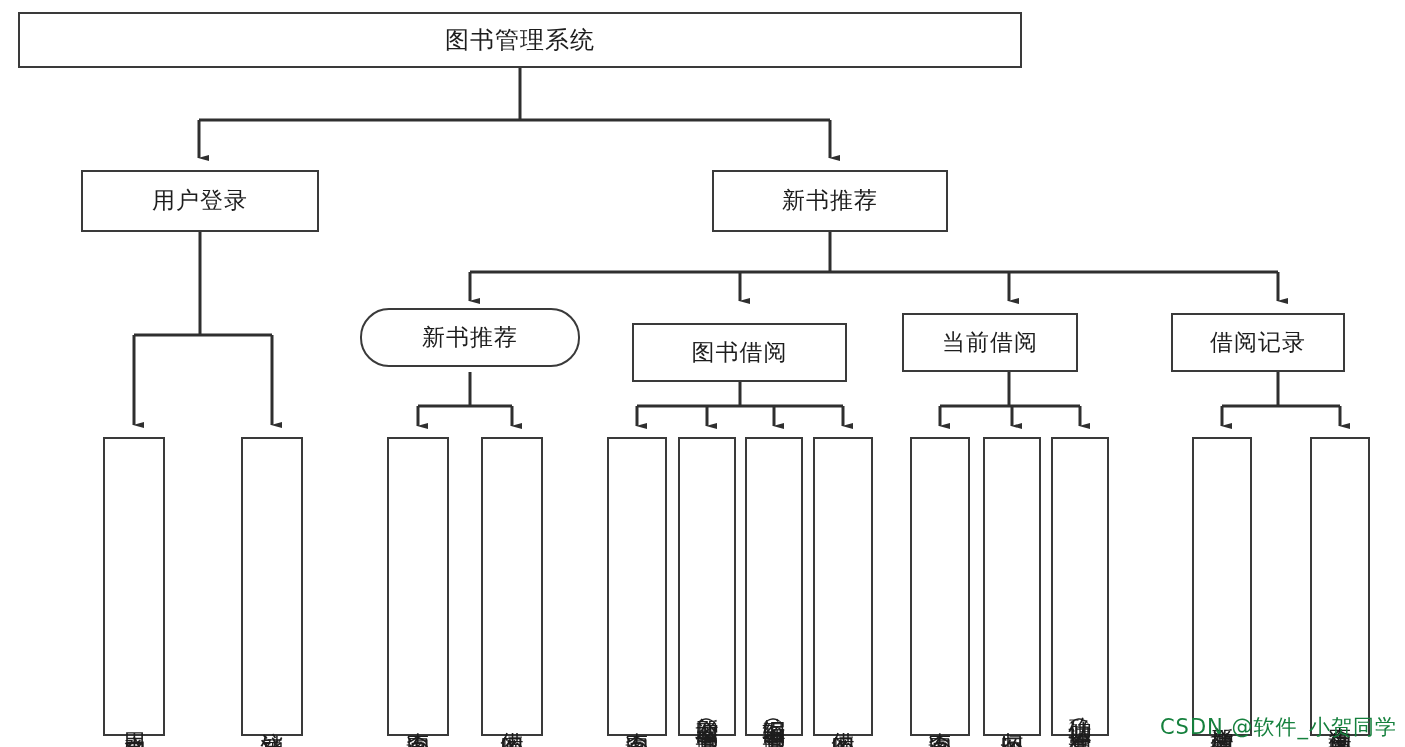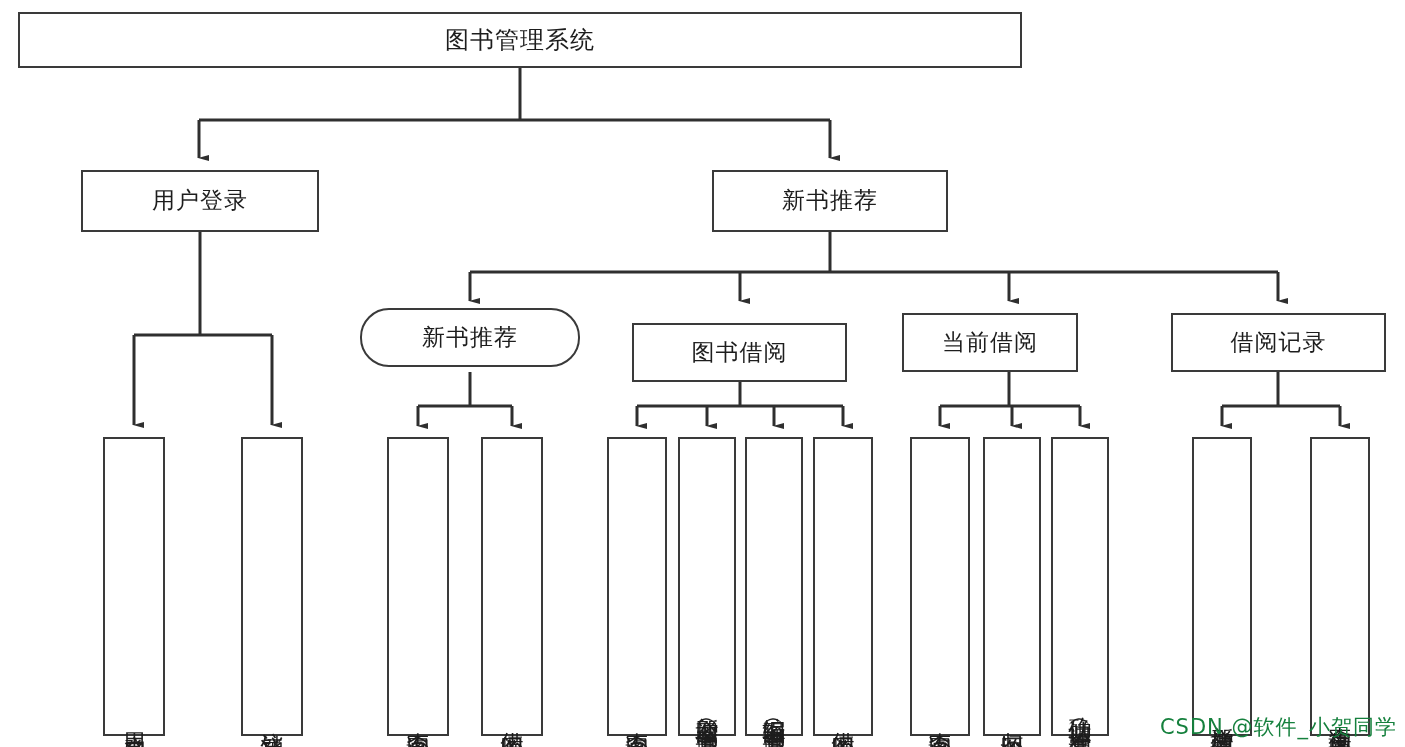--- a/index.html
+++ b/index.html
@@ -135,21 +135,21 @@
 
   <div class="node horiz" style="left: 360px; top: 308px; width: 220px; height: 59px; border-radius: 29px;">
     <span>新书推荐</span>
   </div>
   <div class="node horiz" style="left: 632px; top: 323px; width: 215px; height: 59px;">
     <span>图书借阅</span>
   </div>
   <div class="node horiz" style="left: 902px; top: 313px; width: 176px; height: 59px;">
     <span>当前借阅</span>
   </div>
-  <div class="node horiz" style="left: 1171px; top: 313px; width: 215px; height: 59px;">
+  <div class="node horiz" style="left: 1171px; top: 313px; width: 174px; height: 59px;">
     <span>借阅记录</span>
   </div>
 
   <div class="node leaf" style="left: 103px; top: 437px; width: 62px; height: 299px;">
     <span class="vtext">用户登录</span>
   </div>
   <div class="node leaf" style="left: 241px; top: 437px; width: 62px; height: 299px;">
     <span class="vtext">注销登录</span>
   </div>
   <div class="node leaf" style="left: 387px; top: 437px; width: 62px; height: 299px;">

